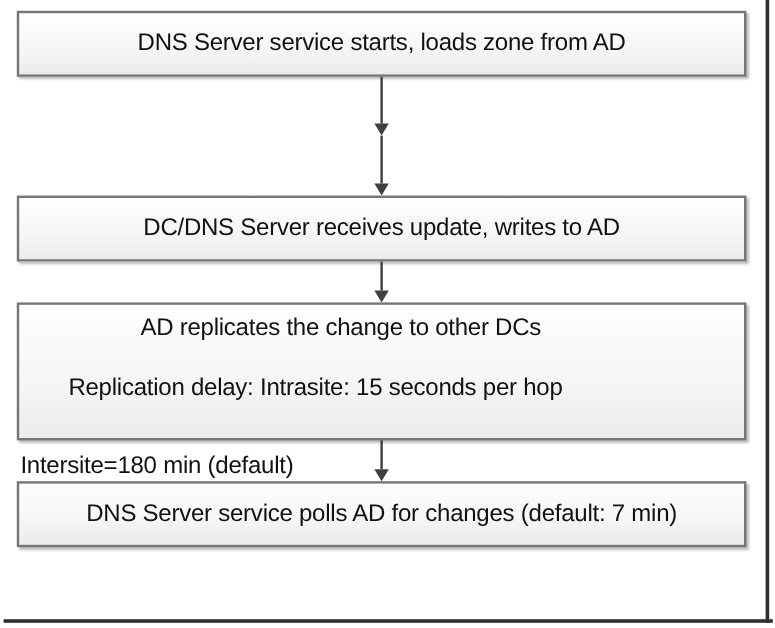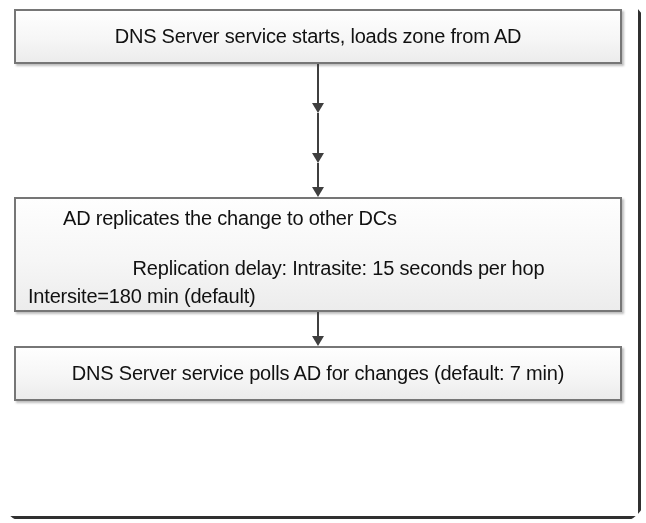--- a/index.html
+++ b/index.html
@@ -8,21 +8,20 @@
     background: #ffffff;
   }
   .stage {
     position: relative;
     width: 646px;
     height: 523px;
     background: #ffffff;
     font-family: "Liberation Sans", sans-serif;
     color: #111111;
     overflow: hidden;
-    border-radius: 29px;
   }
   
   .frame-right {
     position: absolute;
     top: 0;
     right: 5px;
     width: 3px;
     height: 519px;
     background: #303030;
   }
@@ -56,23 +55,23 @@
     font-size: 20px;
     letter-spacing: -0.2px;
     white-space: nowrap;
   }
   .box-multi {
     display: block;
     height: 115px;
     padding-top: 5px;
   }
   .bline { line-height: 28px; }
-  .bline1 { padding-left: 47px; margin-bottom: 22px; }
-  .bline2 { padding-left: 41px; text-align: center; }
-  .bline3 { padding-left: 12px; }
+  .bline1 { padding-left: 101px; margin-bottom: 22px; }
+  .bline2 { padding-left: 41px; }
+  .bline3 { padding-left: 1px; margin-top: 37px; }
   .arrow {
     display: flex;
     flex-direction: column;
     align-items: center;
     margin: 0 auto;
   }
   .arrow-49 { height: 49px; }
   .arrow-50 { height: 50px; }
   .arrow-34 { height: 34px; }
   .arrow-stem {
@@ -103,20 +102,23 @@
       <div class="arrow-stem"></div>
       <div class="arrow-head"></div>
     </div>
 
 
     <div class="arrow arrow-50">
       <div class="arrow-stem"></div>
       <div class="arrow-head"></div>
     </div>
 
+    <div class="box">
+      <span>DC/DNS Server receives update, writes to AD</span>
+    </div>
 
     <div class="arrow arrow-34">
       <div class="arrow-stem"></div>
       <div class="arrow-head"></div>
     </div>
 
     <div class="box box-multi">
       <div class="bline bline1">AD replicates the change to other DCs</div>
       <div class="bline bline2">Replication delay: Intrasite: 15 seconds per hop</div>
       <div class="bline bline3">Intersite=180 min (default)</div>

